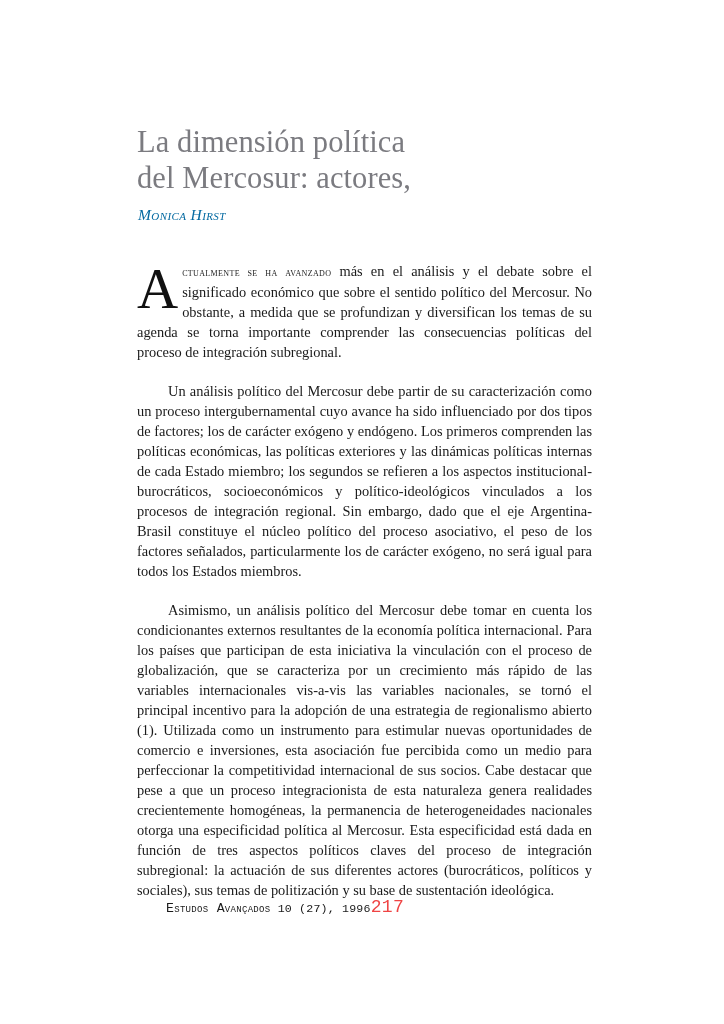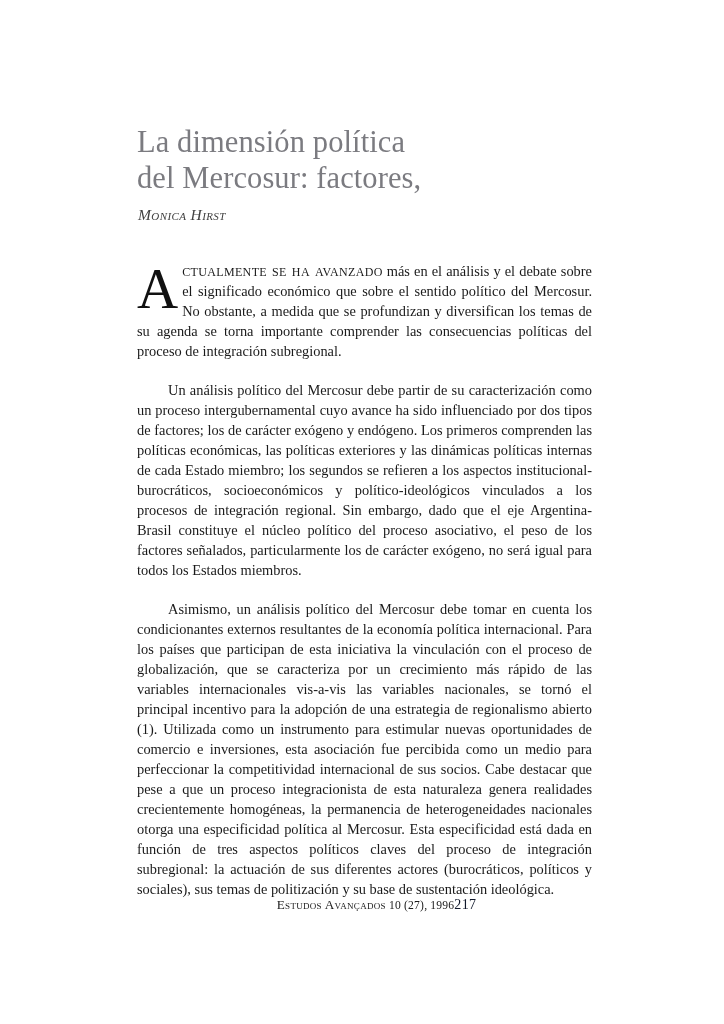--- a/index.html
+++ b/index.html
@@ -43,21 +43,21 @@
   }
   .doc-title .tline { display: block; white-space: nowrap; }
 
   
   .author {
     margin: 9px 0 0 1px;
     font-size: 15.5px;
     font-style: italic;
     font-variant: small-caps;
     letter-spacing: 0.4px;
-    color: #404040;
+    color: #0369a1;
     line-height: 19px;
   }
 
   
   .body-text {
     margin-top: 37px;
   }
   p.para {
     margin: 0;
     font-size: 14.4px;
@@ -75,62 +75,63 @@
     font-size: 57px;
     line-height: 48px;
     padding: 3px 4px 0 0;
     margin-top: 1px;
     font-weight: normal;
     color: #111111;
   }
   .smallcaps-lead {
     font-variant: small-caps;
     letter-spacing: 0.35px;
-    font-size: 17px;
+    font-size: 11px;
   }
   .ital { }
 
   
   .footer {
     position: absolute;
-    left: 149px;
+    left: 166px;
     top: 897px;
     width: 455px;
     display: flex;
     align-items: baseline;
-    justify-content: center;
+    justify-content: flex-start;
+    font-family: Liberation Mono, monospace;
   }
   .footer-source {
     font-variant: small-caps;
     font-size: 13.2px;
     letter-spacing: 0.3px;
     color: #1a1a1a;
     white-space: nowrap;
   }
   .footer-source .vol {
     font-variant: normal;
     font-size: 11.6px;
     letter-spacing: 0.2px;
   }
   .page-number {
-    font-size: 14px;
-    color: #0f172a;
+    font-size: 18px;
+    color: #ef4444;
     letter-spacing: 0.3px;
   }
 </style>
 </head>
 <body>
 
 <div class="page">
 
   <div class="content">
 
     <h1 class="doc-title">
       <span class="tline">La dimensión política</span>
-      <span class="tline">del Mercosur: factores,</span>
+      <span class="tline">del Mercosur: actores,</span>
     </h1>
 
     <div class="author">Monica Hirst</div>
 
     <div class="body-text">
 
       <p class="para"><span class="dropcap">A</span><span class="smallcaps-lead">ctualmente se ha avanzado</span><span> más en el análisis y el debate sobre el significado económico que sobre el sentido político del Mercosur. No obstante, a medida que se profundizan y diversifican los temas de su agenda se torna importante comprender las consecuencias políticas del proceso de integración subregional.</span></p>
 
       <p class="para indent">Un análisis político del Mercosur debe partir de su caracterización como un proceso intergubernamental cuyo avance ha sido influenciado por dos tipos de factores; los de carácter exógeno y endógeno. Los primeros comprenden las políticas económicas, las políticas exteriores y las dinámicas políticas internas de cada Estado miembro; los segundos se refieren a los aspectos institucional-burocráticos, socioeconómicos y político-ideológicos vinculados a los procesos de integración regional. Sin embargo, dado que el eje Argentina-Brasil constituye el núcleo político del proceso asociativo, el peso de los factores señalados, particularmente los de carácter exógeno, no será igual para todos los Estados miembros.</p>
 

